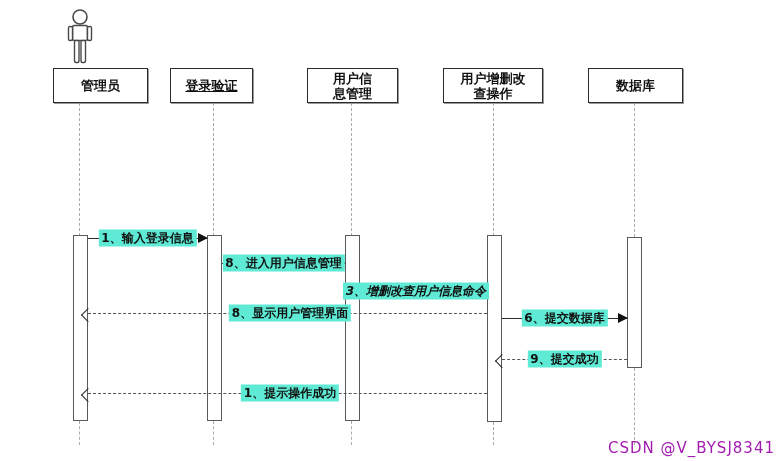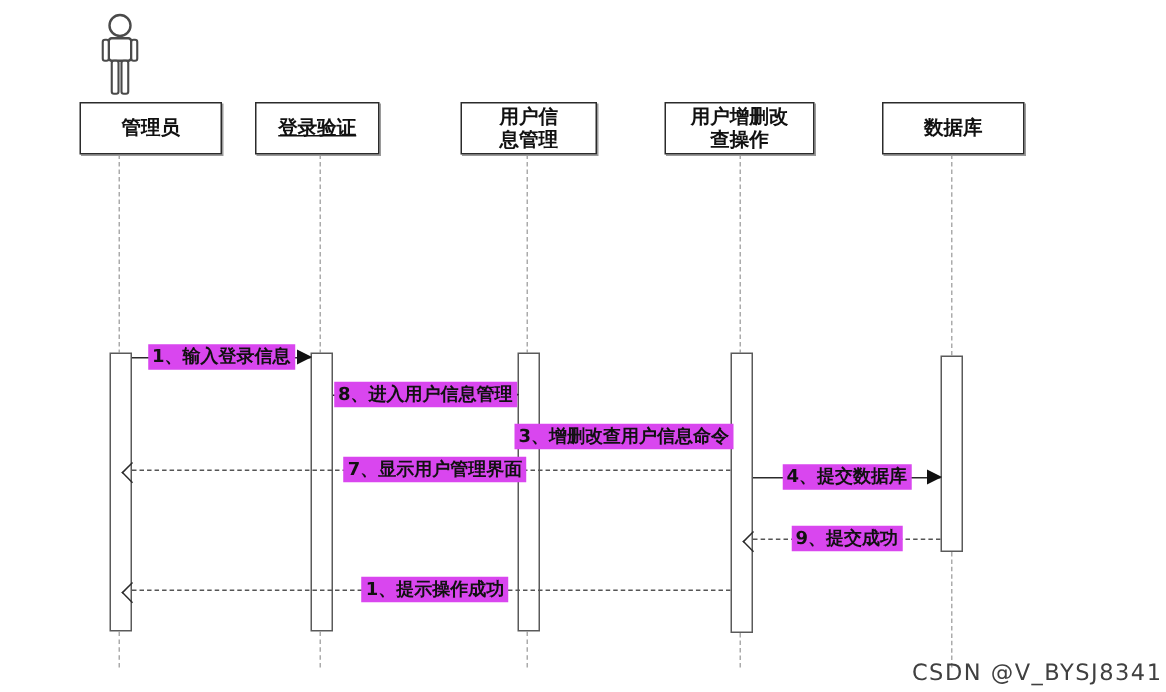--- a/index.html
+++ b/index.html
@@ -20,37 +20,37 @@
   .actbar{
     position:absolute;box-sizing:border-box;background:#ffffff;
     border:1.5px solid #5a5a5a;z-index:2;
   }
   .msg{position:absolute;height:0;z-index:4;}
   .msg .line{position:absolute;left:0;right:0;top:0;height:0;}
   .msg.solid .line{border-top:1.4px solid #2b2b2b;}
   .msg.dashed .line{border-top:1.3px dashed #555;}
   .msg .label{
     position:absolute;top:0;left:50%;transform:translate(-50%,-50%);
-    background:#d946ef;padding:0 3px;white-space:nowrap;
+    background:#5eead4;padding:0 3px;white-space:nowrap;
     font-size:12px;font-weight:bold;color:#111;z-index:5;
   }
-  .msg .label.right-anchored{left:auto;right:-2px;transform:translate(0,-50%);}
+  .msg .label.right-anchored{left:auto;right:-2px;transform:translate(0,-50%);font-style:italic;}
   .arrow-filled-right{
     position:absolute;right:-1px;top:-5.5px;width:0;height:0;
     border-left:10px solid #111;border-top:5.5px solid transparent;border-bottom:5.5px solid transparent;
   }
   .arrow-open-left{
     position:absolute;left:0;top:-5px;width:9px;height:9px;
     border-left:1.4px solid #2b2b2b;border-bottom:1.4px solid #2b2b2b;
     transform:rotate(45deg);transform-origin:left top;background:transparent;
   }
   .actor-svg{position:absolute;z-index:3;}
   .watermark{
     position:absolute;right:2px;bottom:4px;font-size:15px;letter-spacing:1px;
-    color:#404040;z-index:6;font-weight:normal;
+    color:#a21caf;z-index:6;font-weight:normal;
   }
 </style>
 </head>
 <body>
 
 <div id="canvas">
 
   <svg class="actor-svg" style="left:64px;top:8px;" width="32" height="58" viewBox="0 0 32 58">
     <circle cx="16" cy="9" r="7" fill="#ffffff" stroke="#4a4a4a" stroke-width="1.6"></circle>
     <rect x="8.5" y="17.5" width="15" height="15" rx="2" fill="#ffffff" stroke="#4a4a4a" stroke-width="1.6"></rect>
@@ -113,27 +113,27 @@
 
   <div class="msg solid" style="left:360px;top:291px;width:127px;">
     <div class="line"></div>
     <div class="arrow-filled-right"></div>
     <div class="label right-anchored">3、增删改查用户信息命令</div>
   </div>
 
   <div class="msg dashed" style="left:88px;top:313px;width:399px;">
     <div class="line"></div>
     <div class="arrow-open-left"></div>
-    <div class="label" style="left:202px;">7、显示用户管理界面</div>
+    <div class="label" style="left:202px;">8、显示用户管理界面</div>
   </div>
 
   <div class="msg solid" style="left:502px;top:318px;width:125px;">
     <div class="line"></div>
     <div class="arrow-filled-right"></div>
-    <div class="label">4、提交数据库</div>
+    <div class="label">6、提交数据库</div>
   </div>
 
   <div class="msg dashed" style="left:502px;top:359px;width:125px;">
     <div class="line"></div>
     <div class="arrow-open-left"></div>
     <div class="label">9、提交成功</div>
   </div>
 
   <div class="msg dashed" style="left:88px;top:393px;width:399px;">
     <div class="line"></div>

